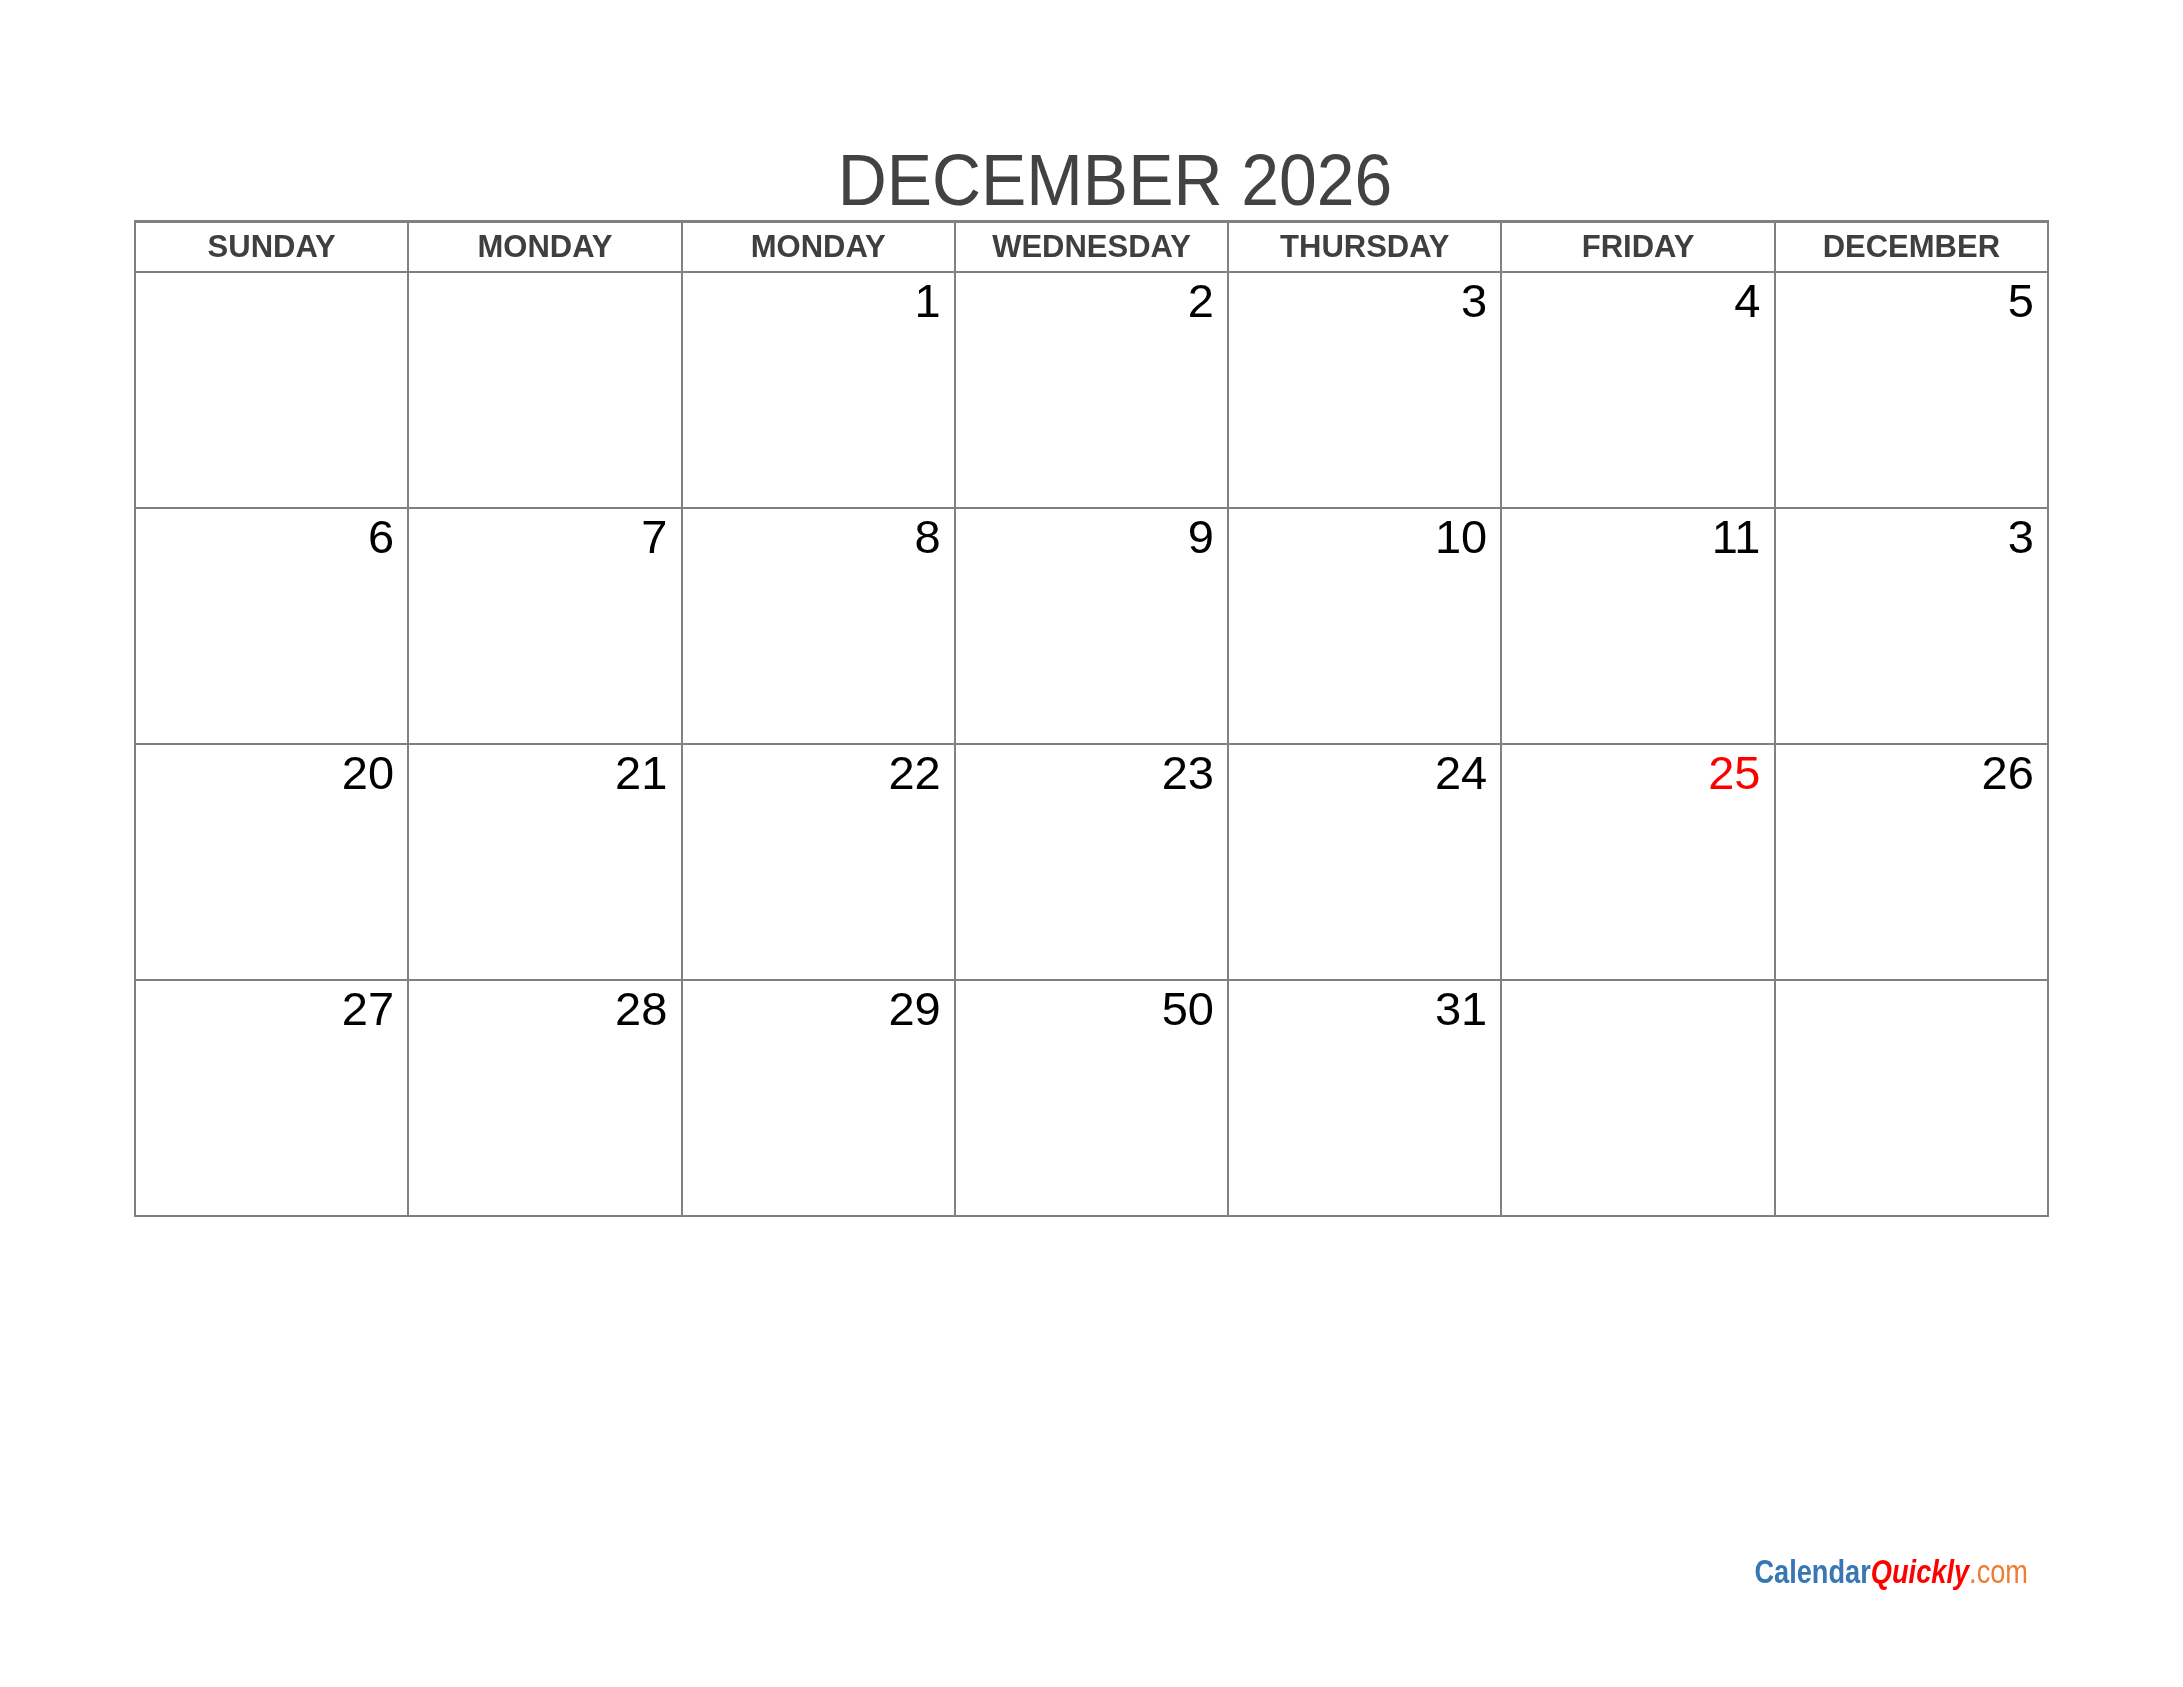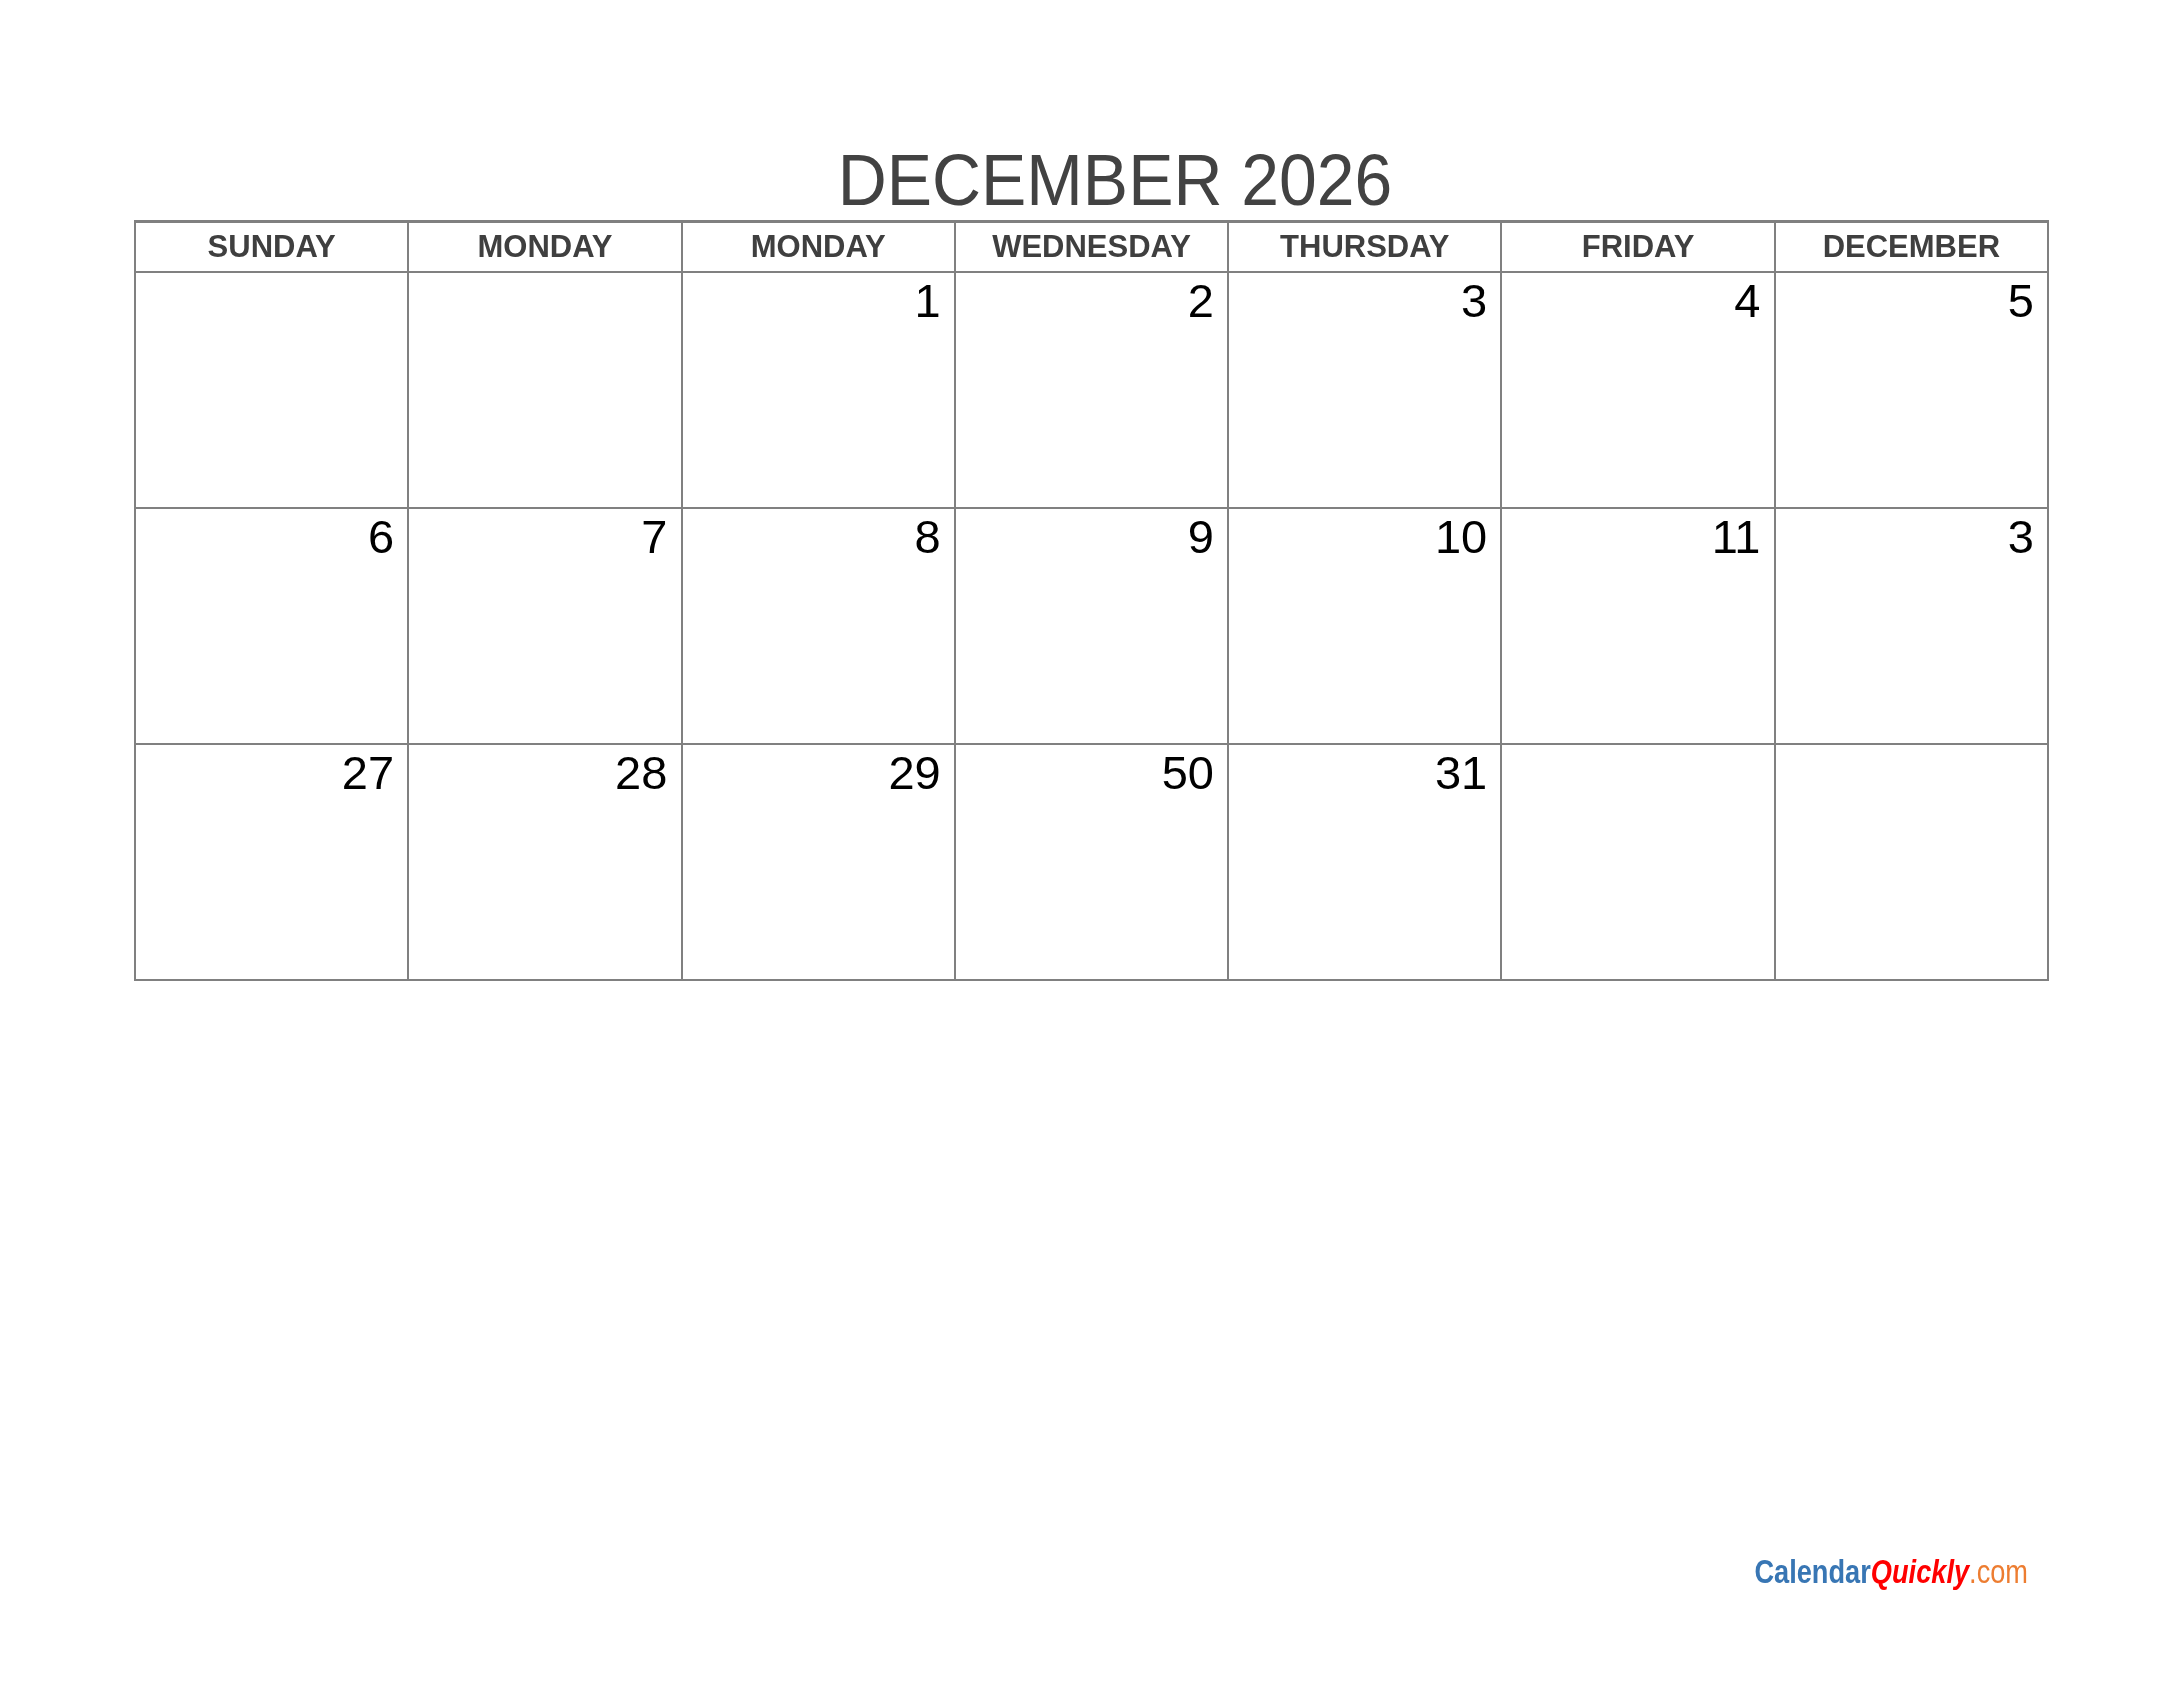--- a/index.html
+++ b/index.html
@@ -121,20 +121,29 @@
         <tr>
           <td>6</td>
           <td>7</td>
           <td>8</td>
           <td>9</td>
           <td>10</td>
           <td>11</td>
           <td>3</td>
         </tr>
         <tr>
+          <td>20</td>
+          <td>21</td>
+          <td>22</td>
+          <td>23</td>
+          <td>24</td>
+          <td class="highlight">25</td>
+          <td>26</td>
+        </tr>
+        <tr>
           <td>27</td>
           <td>28</td>
           <td>29</td>
           <td>50</td>
           <td>31</td>
           <td></td>
           <td></td>
         </tr>
       </tbody>
   </table>

